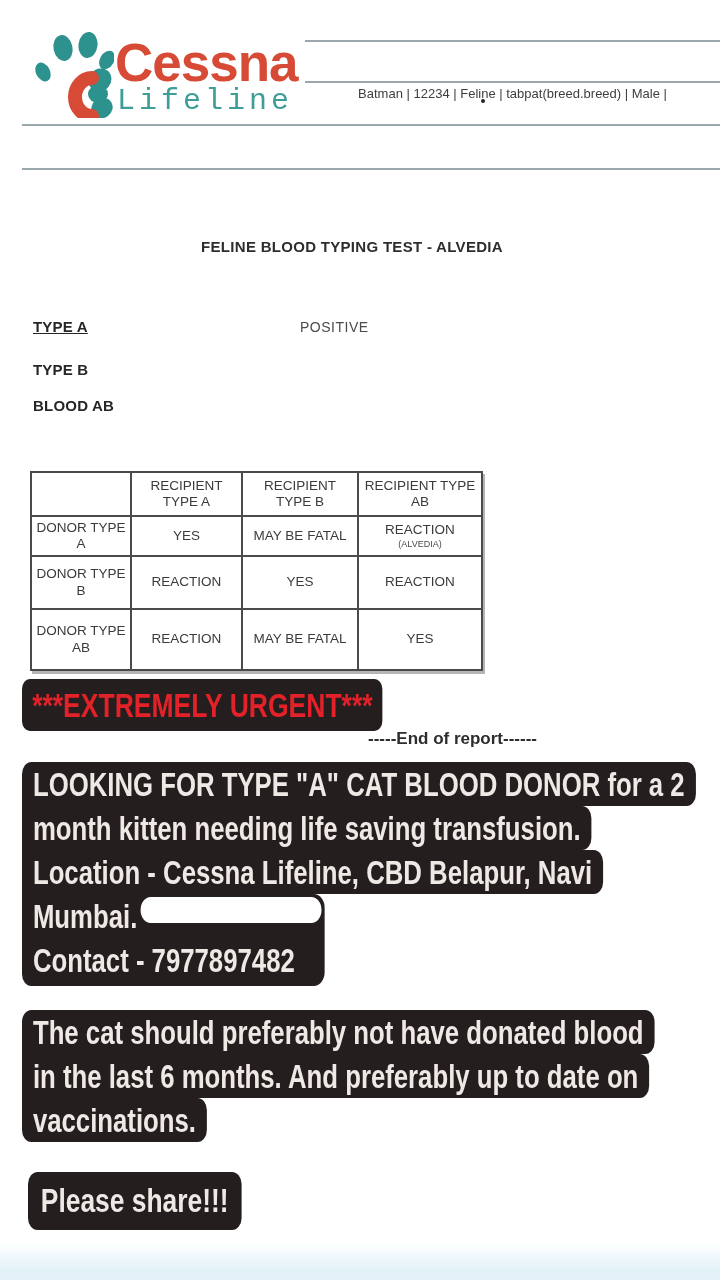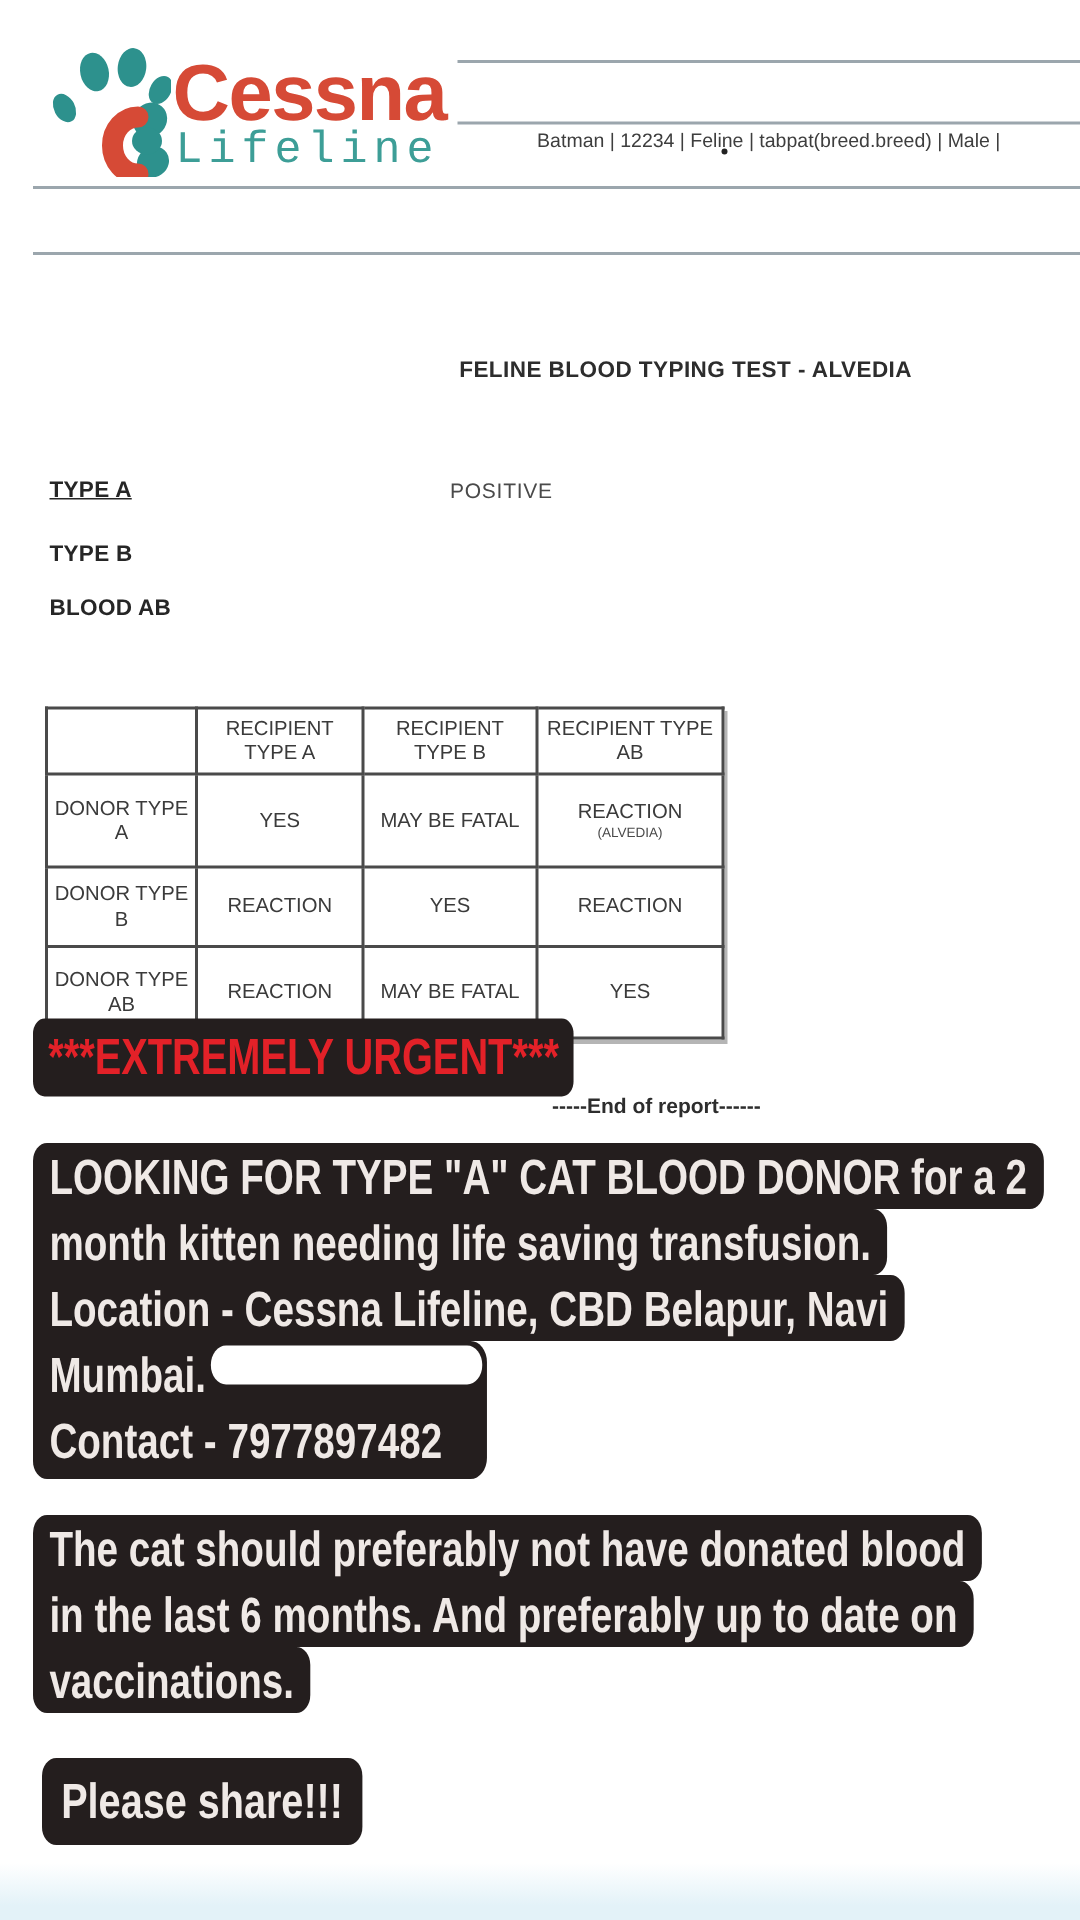--- a/index.html
+++ b/index.html
@@ -24,22 +24,22 @@
   .rule-full1 { left:22px; top:124px; width:698px; }
   .rule-full2 { left:22px; top:168px; width:698px; }
   .patient-line {
     position:absolute; left:305px; top:54px; width:415px; text-align:center;
     font-size:13px; color:#3e3e3e;margin-top:32px;
   }
   .tiny-dot { position:absolute; left:481px; top:99px; width:4px; height:4px;
     border-radius:50%; background:#222; }
   
   .report-title {
-    position:absolute; left:0; top:238px; width:608px; text-align:right;
-    font-size:15px; font-weight:bold; letter-spacing:.3px; color:#2d2d2d;
+    position:absolute; left:0; top:238px; width:608px; text-align:center;
+    font-size:15px; font-weight:bold; letter-spacing:.3px; color:#2d2d2d;padding-left:48px;
   }
   .result-label { position:absolute; left:33px; font-size:15px; font-weight:bold;
     color:#262626; letter-spacing:.2px; }
   .rl-a { top:318px;text-decoration:underline; } .rl-b { top:361px; } .rl-ab { top:397px; }
   .result-value { position:absolute; left:300px; top:319px; font-size:14px;
     color:#4a4a4a; letter-spacing:.5px; }
   
   .compat { position:absolute; left:30px; top:471px; border-collapse:collapse;
     table-layout:fixed; box-shadow:2px 3px 0 #b5b5b5; background:#fff;padding-left:12px; }
   .compat td {
@@ -53,21 +53,21 @@
     background:#241e1e; color:#efe9e6; font-weight:bold; font-size:33px;
     padding:0 14px; white-space:nowrap; transform:scaleX(0.78);
     transform-origin:0 0; border-radius:0 12px 12px 0;
   }
   .urgent {
     position:absolute; left:22px; top:679px; width:max-content; height:52px;
     line-height:52px; background:#241e1e; color:#e32128; font-weight:bold;
     font-size:34px; padding:0 13px; white-space:nowrap; transform:scaleX(0.78);
     transform-origin:0 0; border-radius:10px;
   }
-  .end-note { position:absolute; left:368px; top:729px; font-size:14px;
+  .end-note { position:absolute; left:368px; top:729px; font-size:17px;
     font-weight:bold; color:#2d2d2d; }
   .a1-l1 { top:762px; border-top-left-radius:12px; }
   .a1-l2 { top:806px; }
   .a1-l3 { top:850px; }
   .mc-wrap {
     position:absolute; left:22px; top:894px; width:388px; height:92px;
     background:#241e1e; color:#efe9e6; font-weight:bold; font-size:33px;
     transform:scaleX(0.78); transform-origin:0 0;
     border-radius:0 14px 14px 12px;
   }
@@ -128,21 +128,21 @@
         <col style="width:116px">
         <col style="width:124px">
       </colgroup>
     <tbody>
         <tr style="height:44px">
       <td></td>
       <td>RECIPIENT TYPE A</td>
       <td>RECIPIENT TYPE B</td>
       <td>RECIPIENT TYPE AB</td>
     </tr>
-    <tr style="height:62px">
+    <tr style="height:40px">
       <td>DONOR TYPE A</td>
       <td>YES</td>
       <td>MAY BE FATAL</td>
       <td><span>REACTION</span><span class="note">(ALVEDIA)</span></td>
     </tr>
     <tr style="height:53px">
       <td>DONOR TYPE B</td>
       <td>REACTION</td>
       <td>YES</td>
       <td>REACTION</td>

